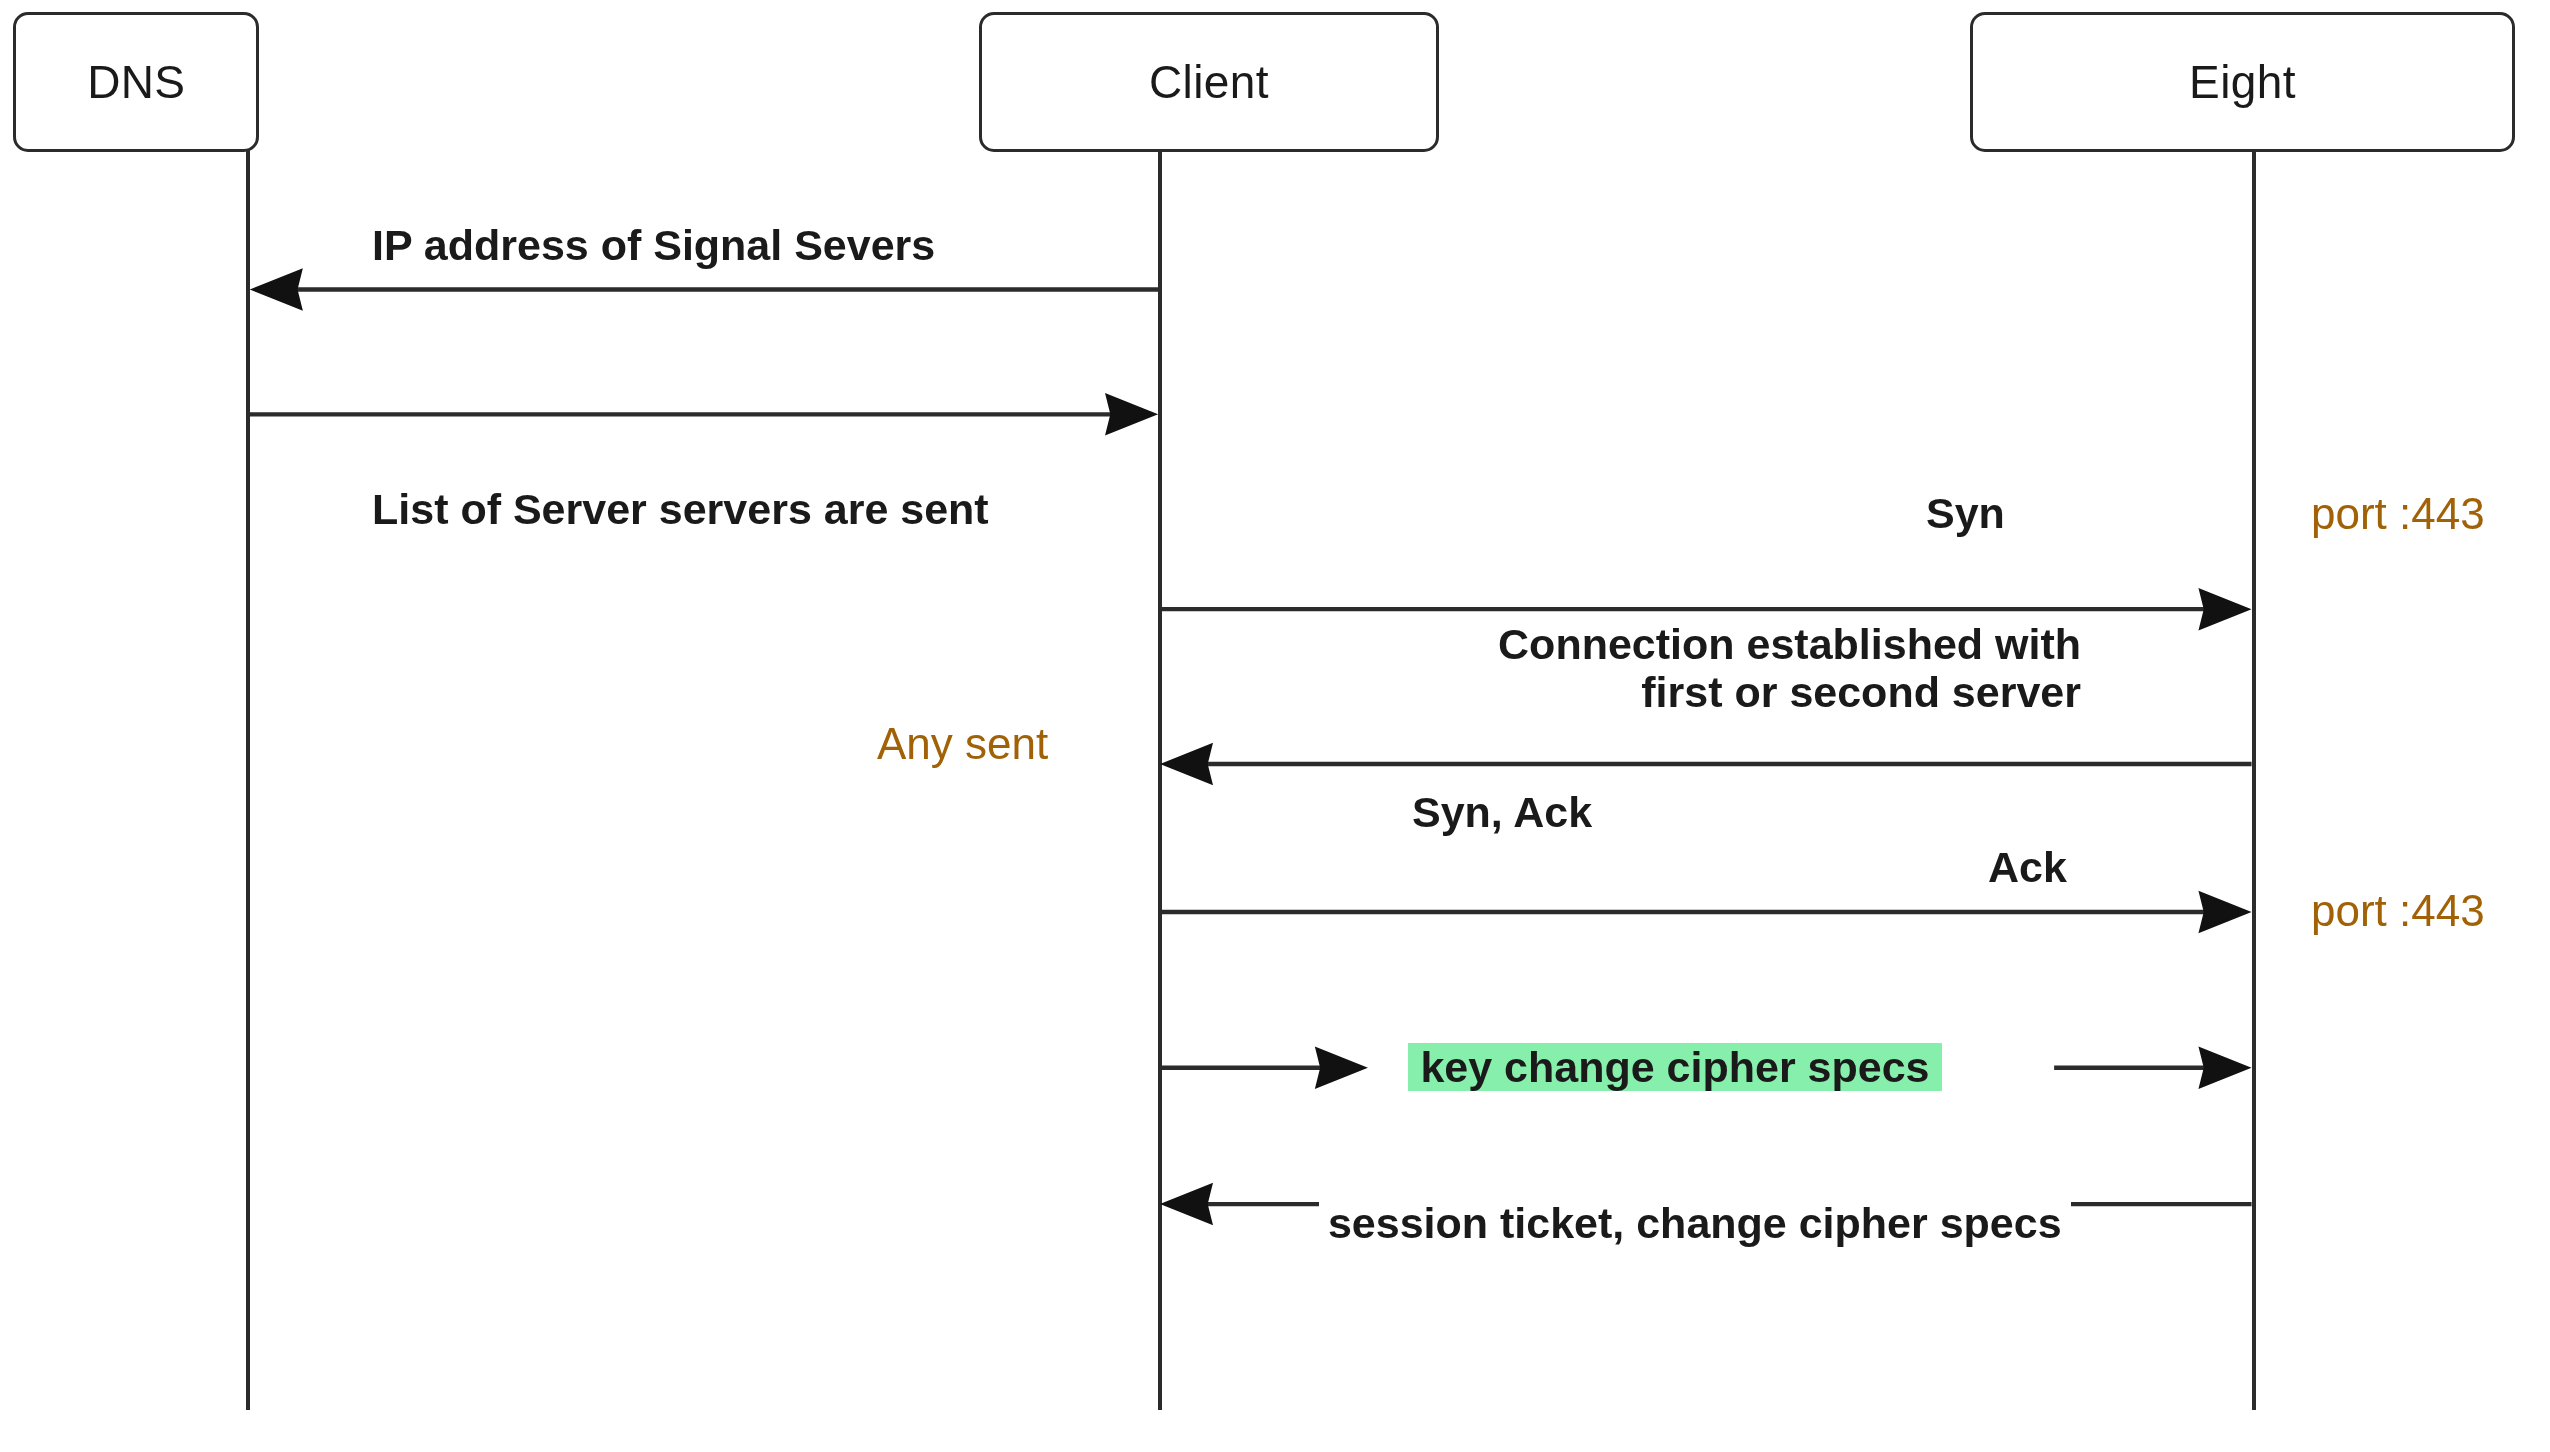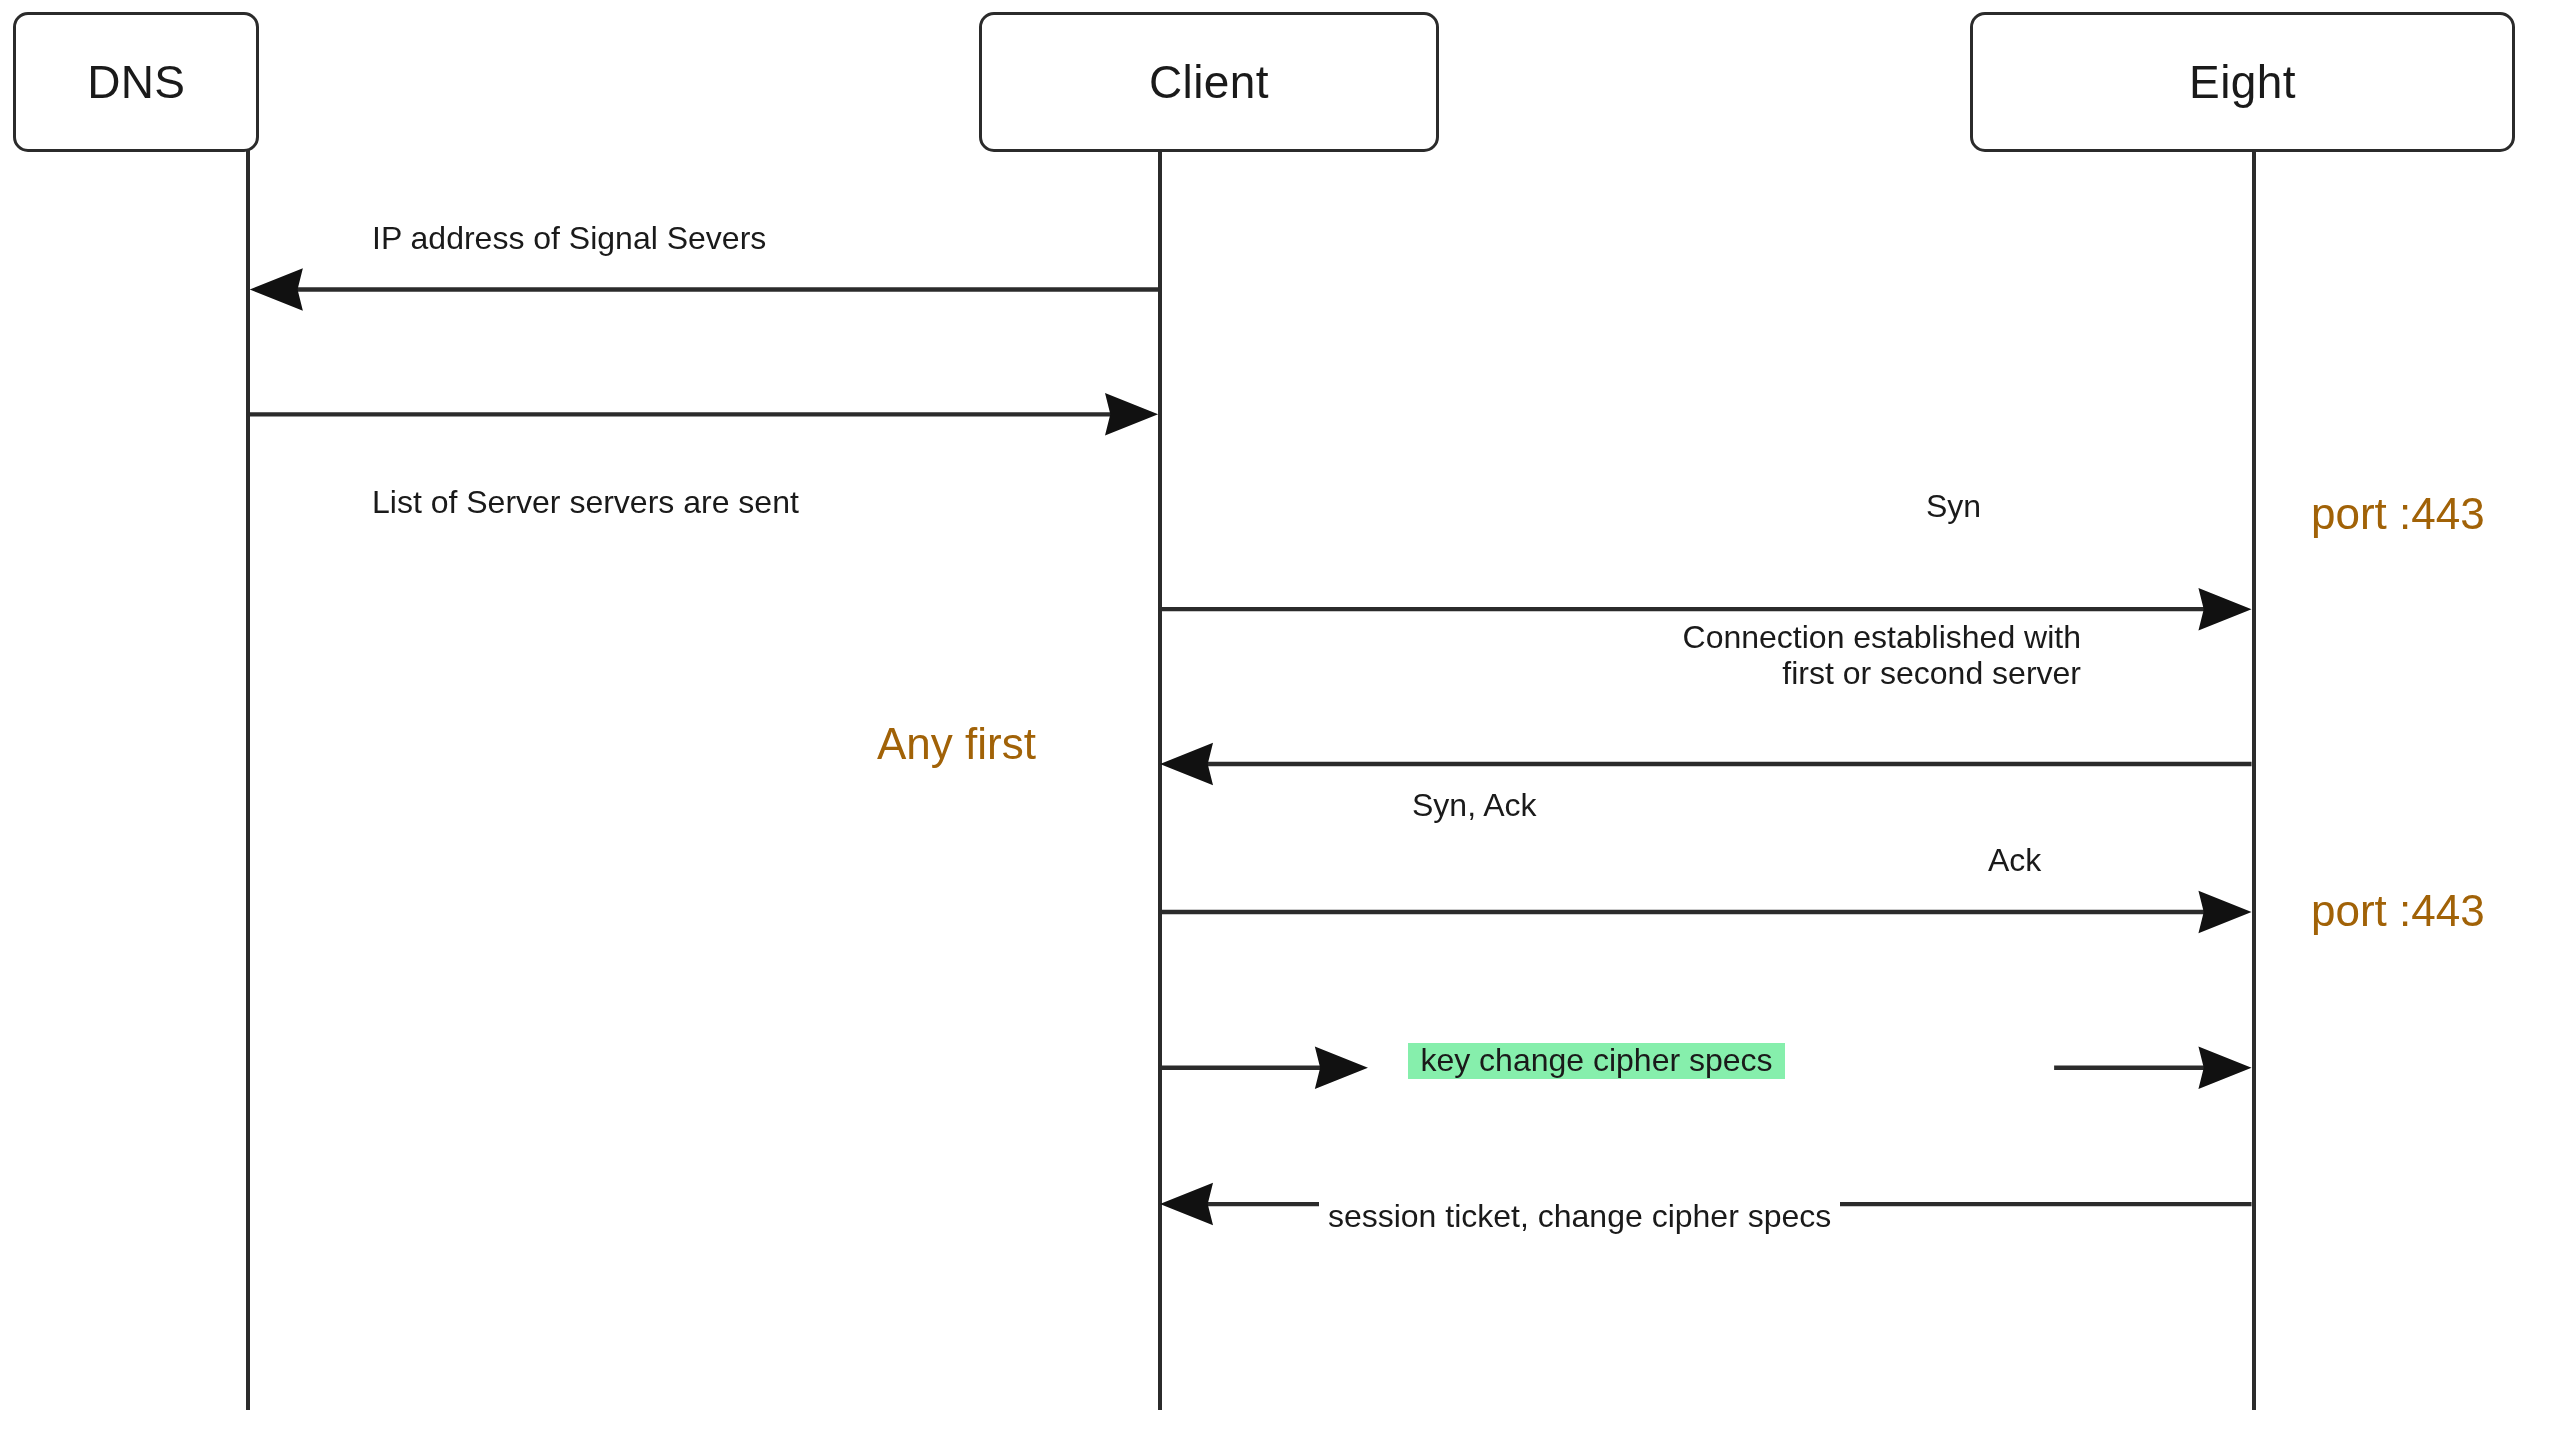--- a/index.html
+++ b/index.html
@@ -33,24 +33,25 @@
     line-height: 1;
     letter-spacing: 0.4px;
   }
   .lifeline {
     position: absolute;
     width: 3.5px;
     background: #2b2b2b;
   }
   .msg-label {
     position: absolute;
-    font-size: 32px;
+    font-size: 43px;
     color: #1a1a1a;
     white-space: nowrap;
     line-height: 1.12;
+    font-weight: bold;
   }
   .msg-label.center {
     text-align: right;
   }
   .side-note {
     position: absolute;
     font-size: 44px;
     color: #a16207;
     white-space: nowrap;
   }
@@ -149,18 +150,18 @@
   <div class="msg-label" style="left:1412px; top:788px;">Syn, Ack</div>
 
   <div class="msg-label" style="left:1988px; top:843px;">Ack</div>
 
   <div class="msg-label" style="left:1408px; top:1043px; background:#86efac; padding:0 12.4px;">key change cipher specs</div>
 
   <div class="msg-label" style="left:1319px; top:1180px; background:#ffffff; padding:0 8.9px;margin-top:19px;">session ticket, change cipher specs</div>
 
   <div class="side-note" style="left:2311px; top:489px;">port :443</div>
 
-  <div class="side-note" style="left:877px; top:719px;">Any first</div>
+  <div class="side-note" style="left:877px; top:719px;">Any sent</div>
 
   <div class="side-note" style="left:2311px; top:886px;">port :443</div>
 
 </div>
 
 
 </body></html>

